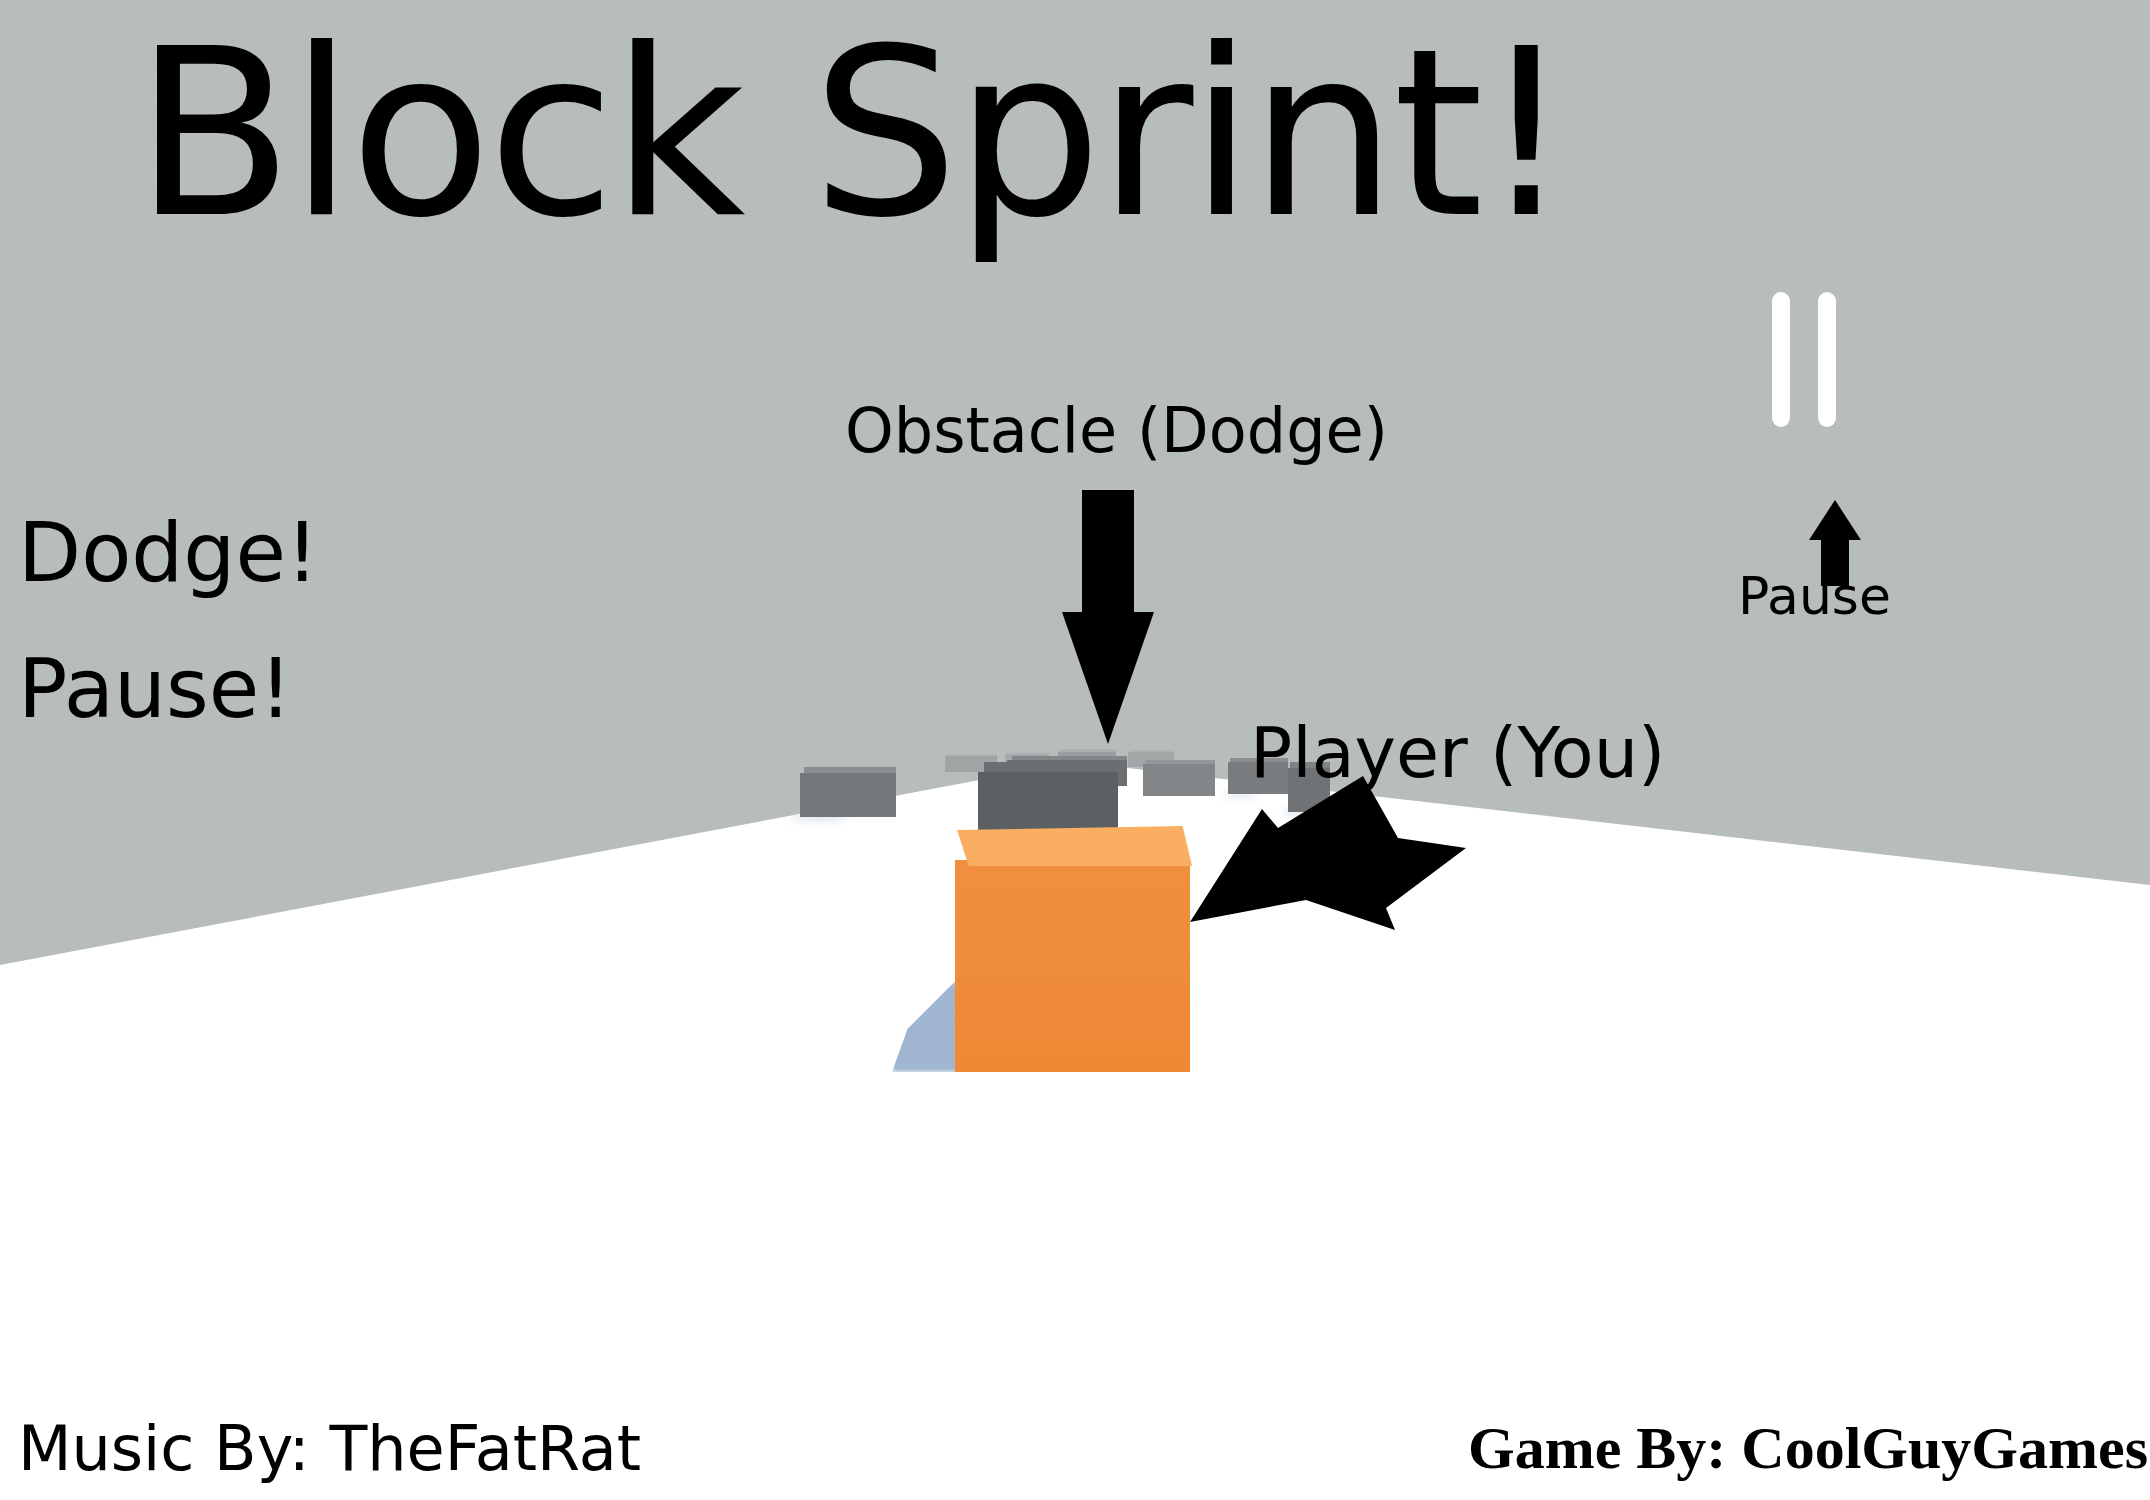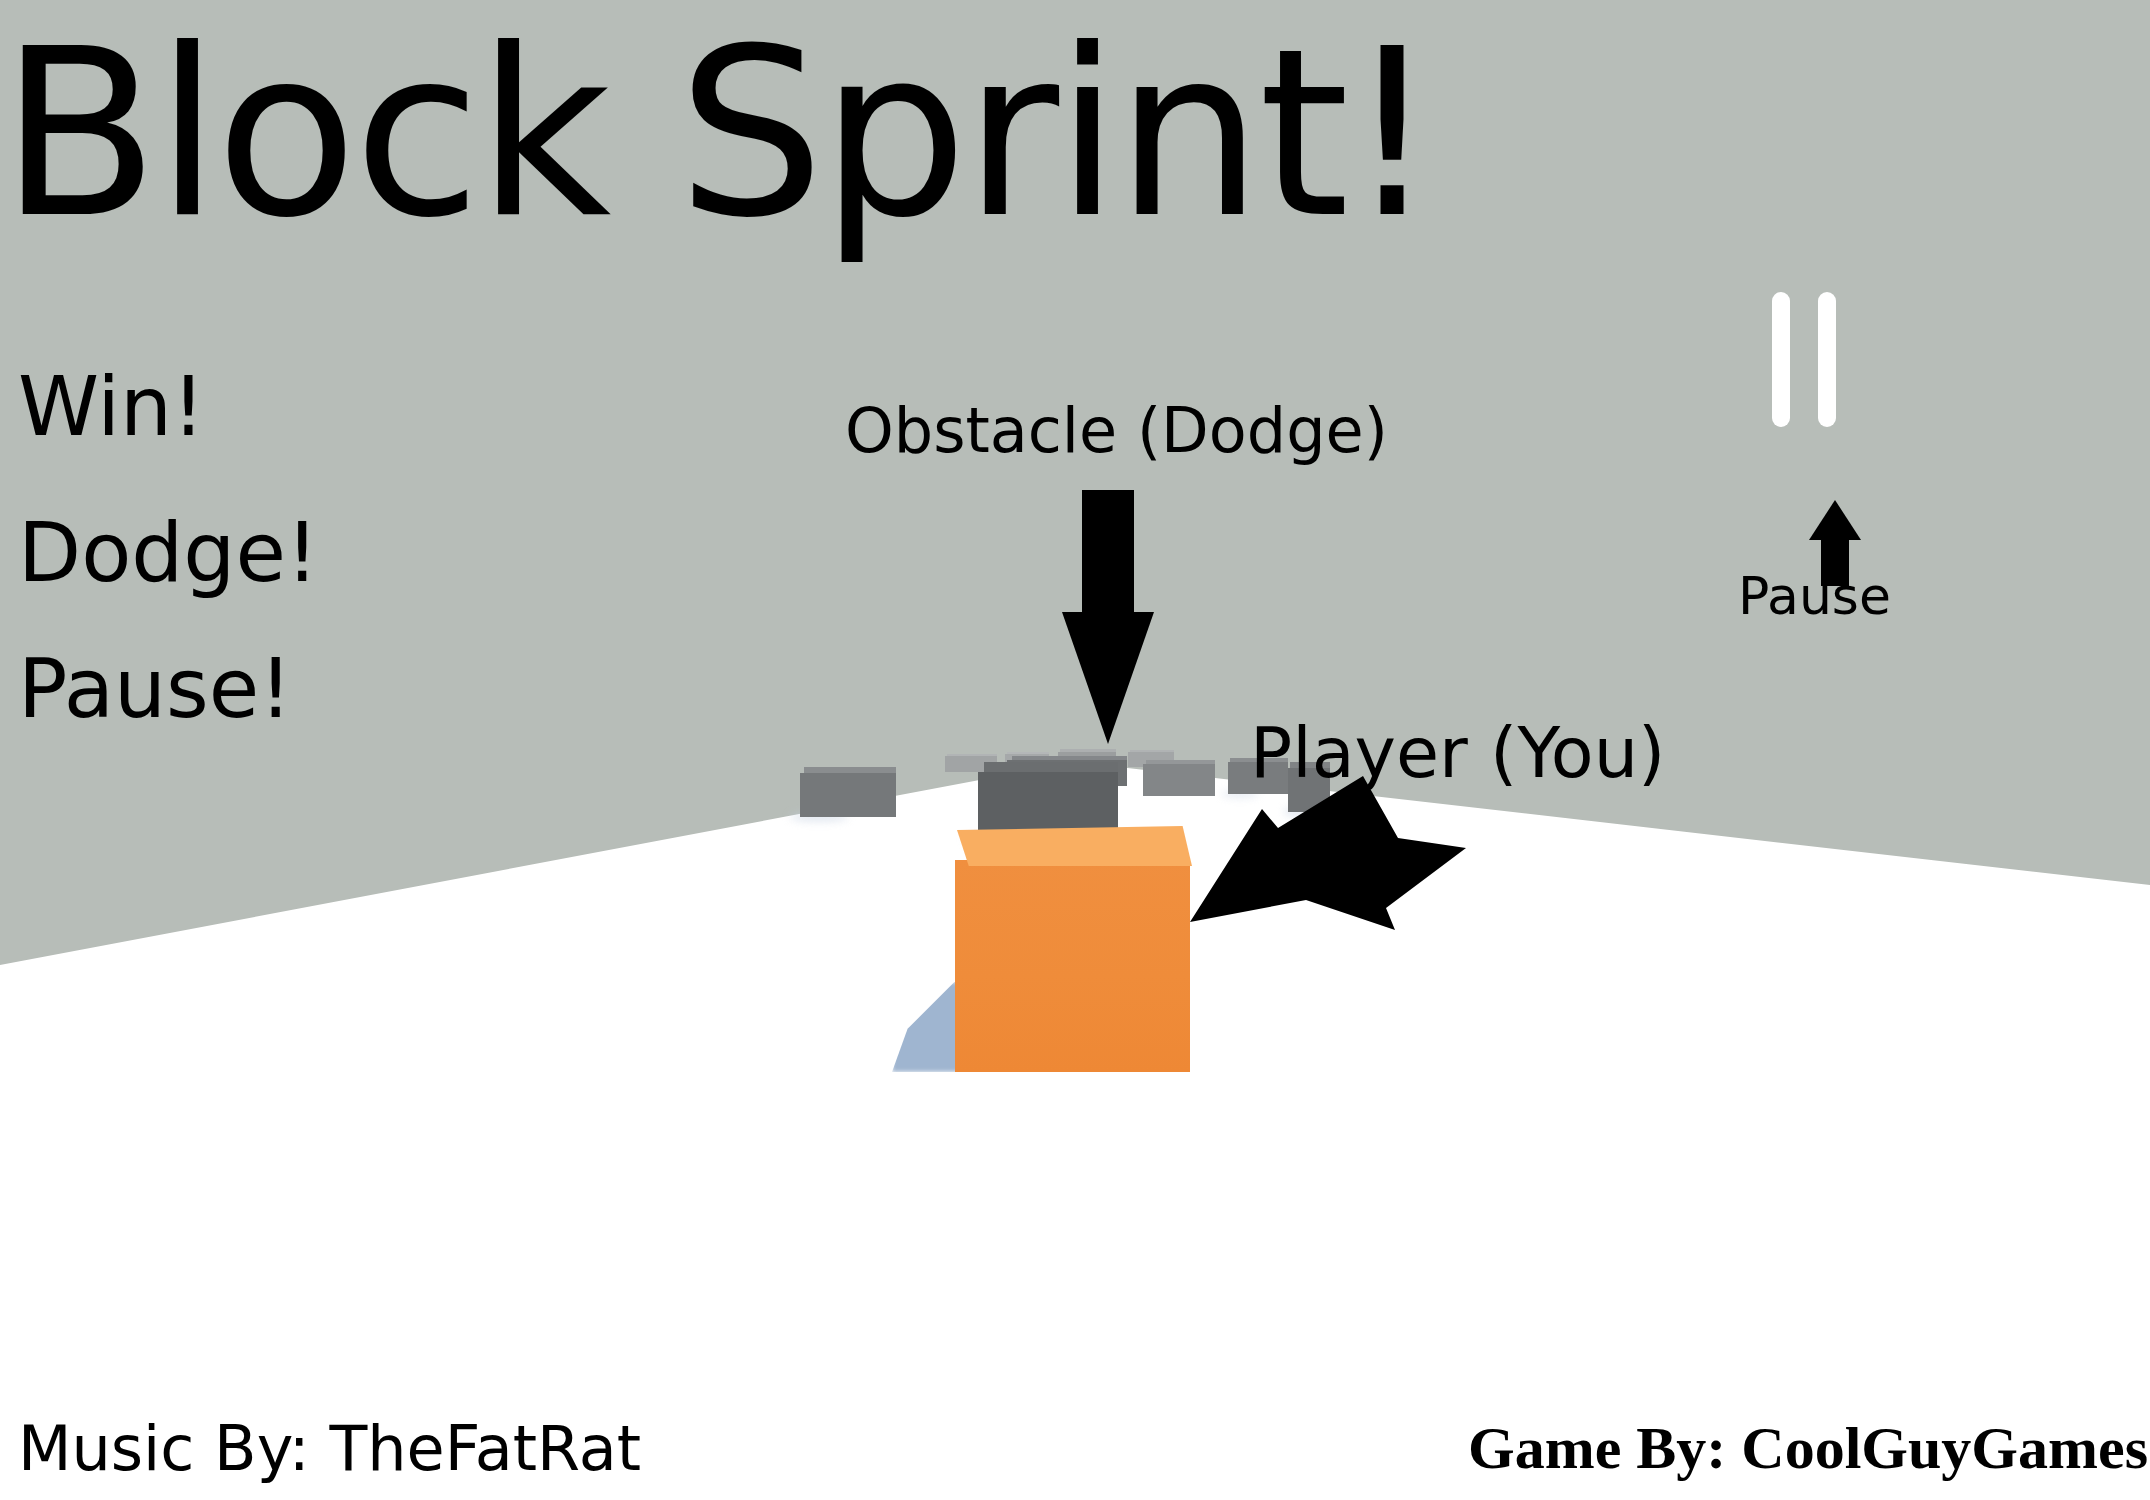--- a/index.html
+++ b/index.html
@@ -177,20 +177,21 @@
   .txt {
     position: absolute;
     color: #000000;
     white-space: nowrap;
     line-height: 1;
   }
   #game-title {
     left: 0;
     top: 18px;
     width: 1703px;
+    text-align: center;
     font-family: "DejaVu Sans", sans-serif;
     font-size: 232px;
     font-weight: 400;
     letter-spacing: -4px;
   }
   .hint-line {
     left: 18px;
     font-family: "DejaVu Sans", sans-serif;
     font-size: 82px;
     font-weight: 400;
@@ -318,21 +319,20 @@
     <div class="bar"></div>
   </div>
 
   <div class="arrow-up" style="left:1790px; top:500px; width:90px; height:86px;">
     <div class="head"></div>
     <div class="shaft"></div>
   </div>
 
   <div class="txt" id="game-title">Block Sprint!</div>
 
-  <div class="txt hint-line" id="hint-0">Win!</div>
   <div class="txt hint-line" id="hint-1">Dodge!</div>
   <div class="txt hint-line" id="hint-2">Pause!</div>
 
   <div class="txt" id="label-obstacle">Obstacle (Dodge)</div>
 
   <div class="txt" id="label-player">Player (You)</div>
 
   <div class="txt" id="label-pause">Pause</div>
 
 

